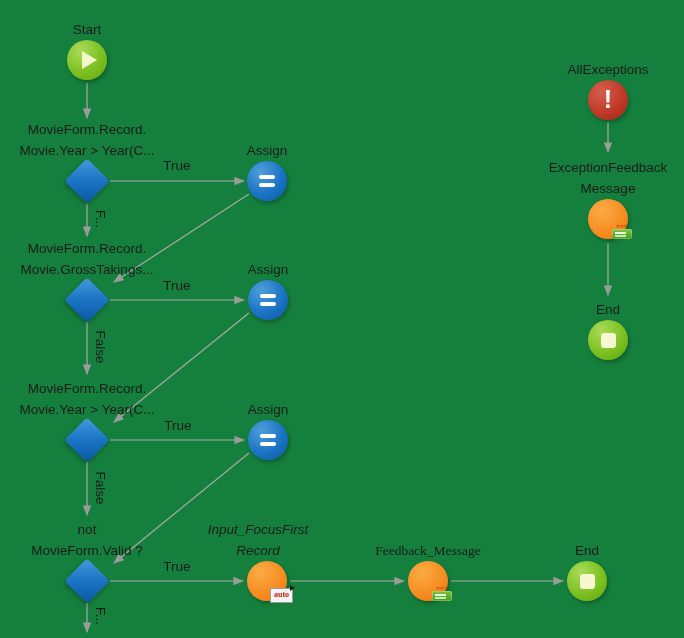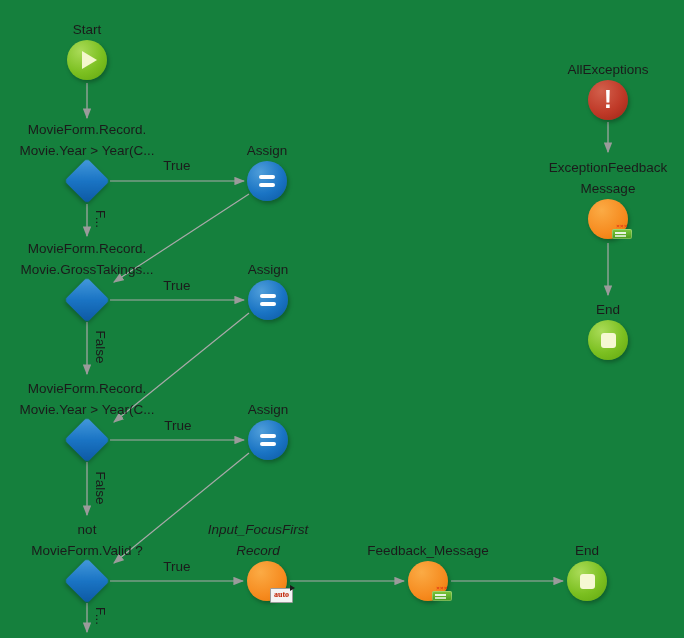--- a/index.html
+++ b/index.html
@@ -159,21 +159,21 @@
       <div>Record</div>
     </div>
     <div class="node" style="left: 408px; top: 561px;">
       <div class="circ orange">
         <div class="msgbadge">
           <div class="xxx">×××</div>
           <div class="tag"></div>
         </div>
       </div>
     </div>
-    <div class="nlabel" style="left: 333px; top: 540px; color: rgb(27, 27, 27);">
+    <div class="nlabel" style="left: 333px; top: 540px; color: rgb(27, 27, 27); font-family: Liberation Serif, serif;">
       <div>Feedback_Message</div>
     </div>
     <div class="node" style="left: 567px; top: 561px;">
       <div class="circ green">
         <div class="stopsq"></div>
       </div>
     </div>
     <div class="nlabel" style="left: 492px; top: 540px; color: rgb(27, 27, 27);">
       <div>End</div>
     </div>

